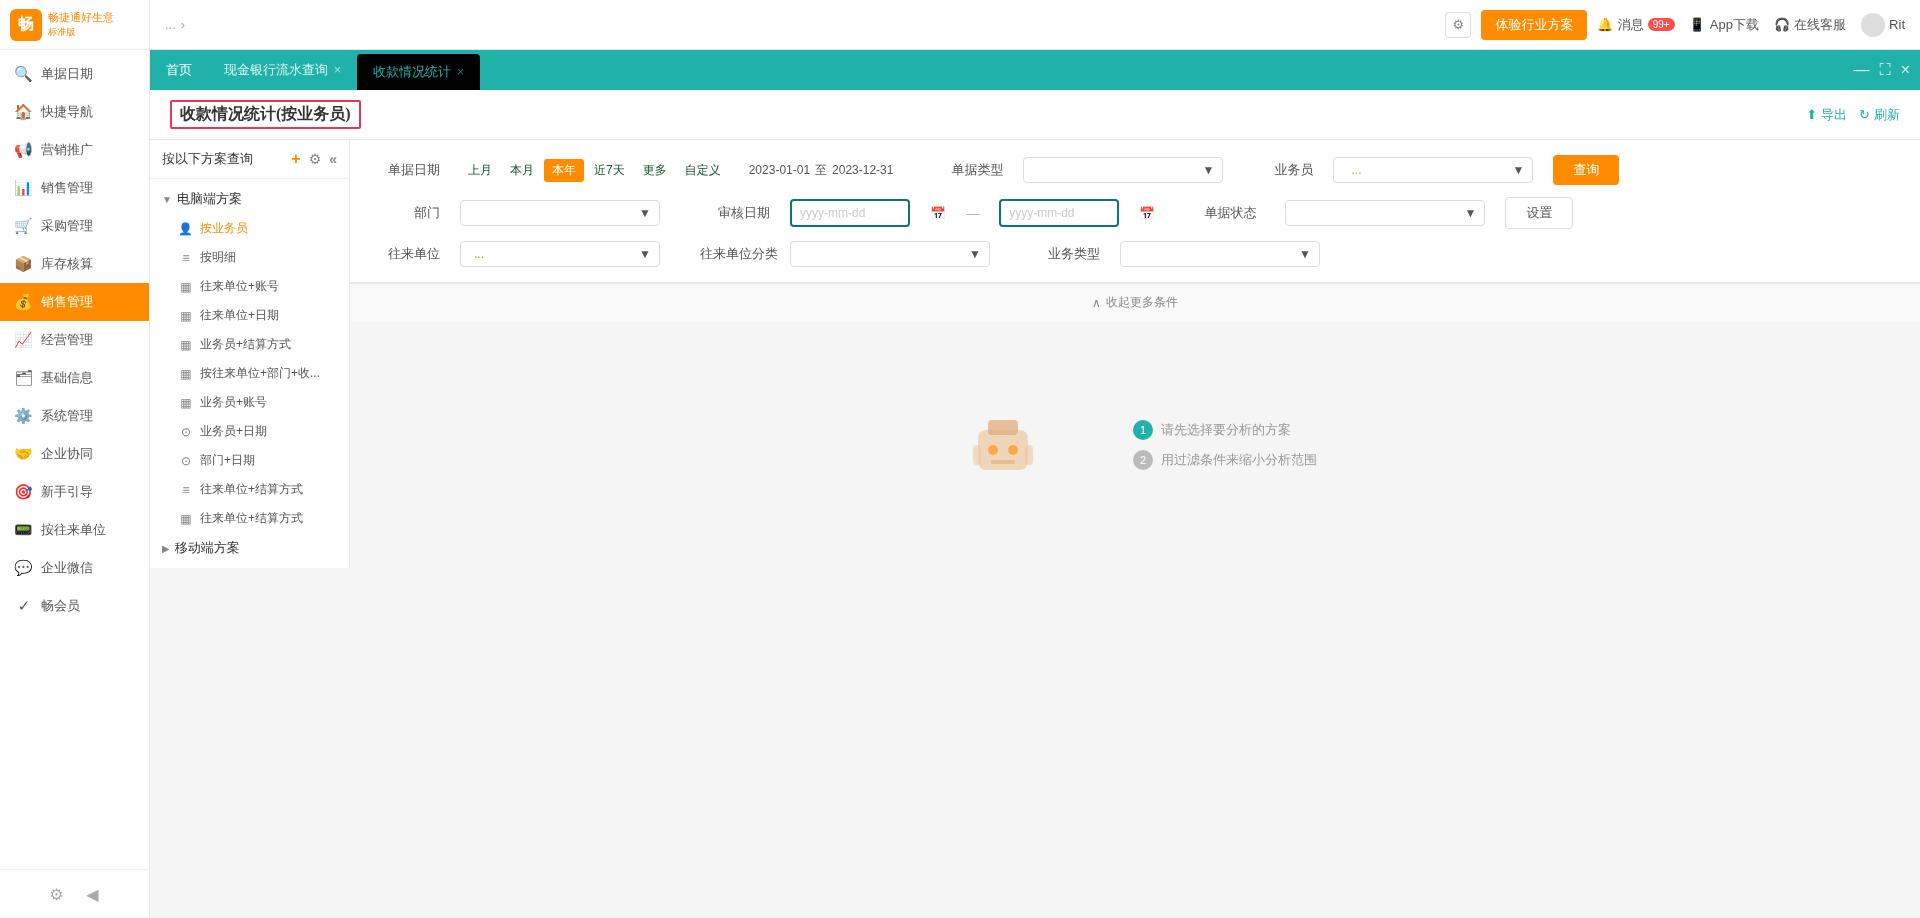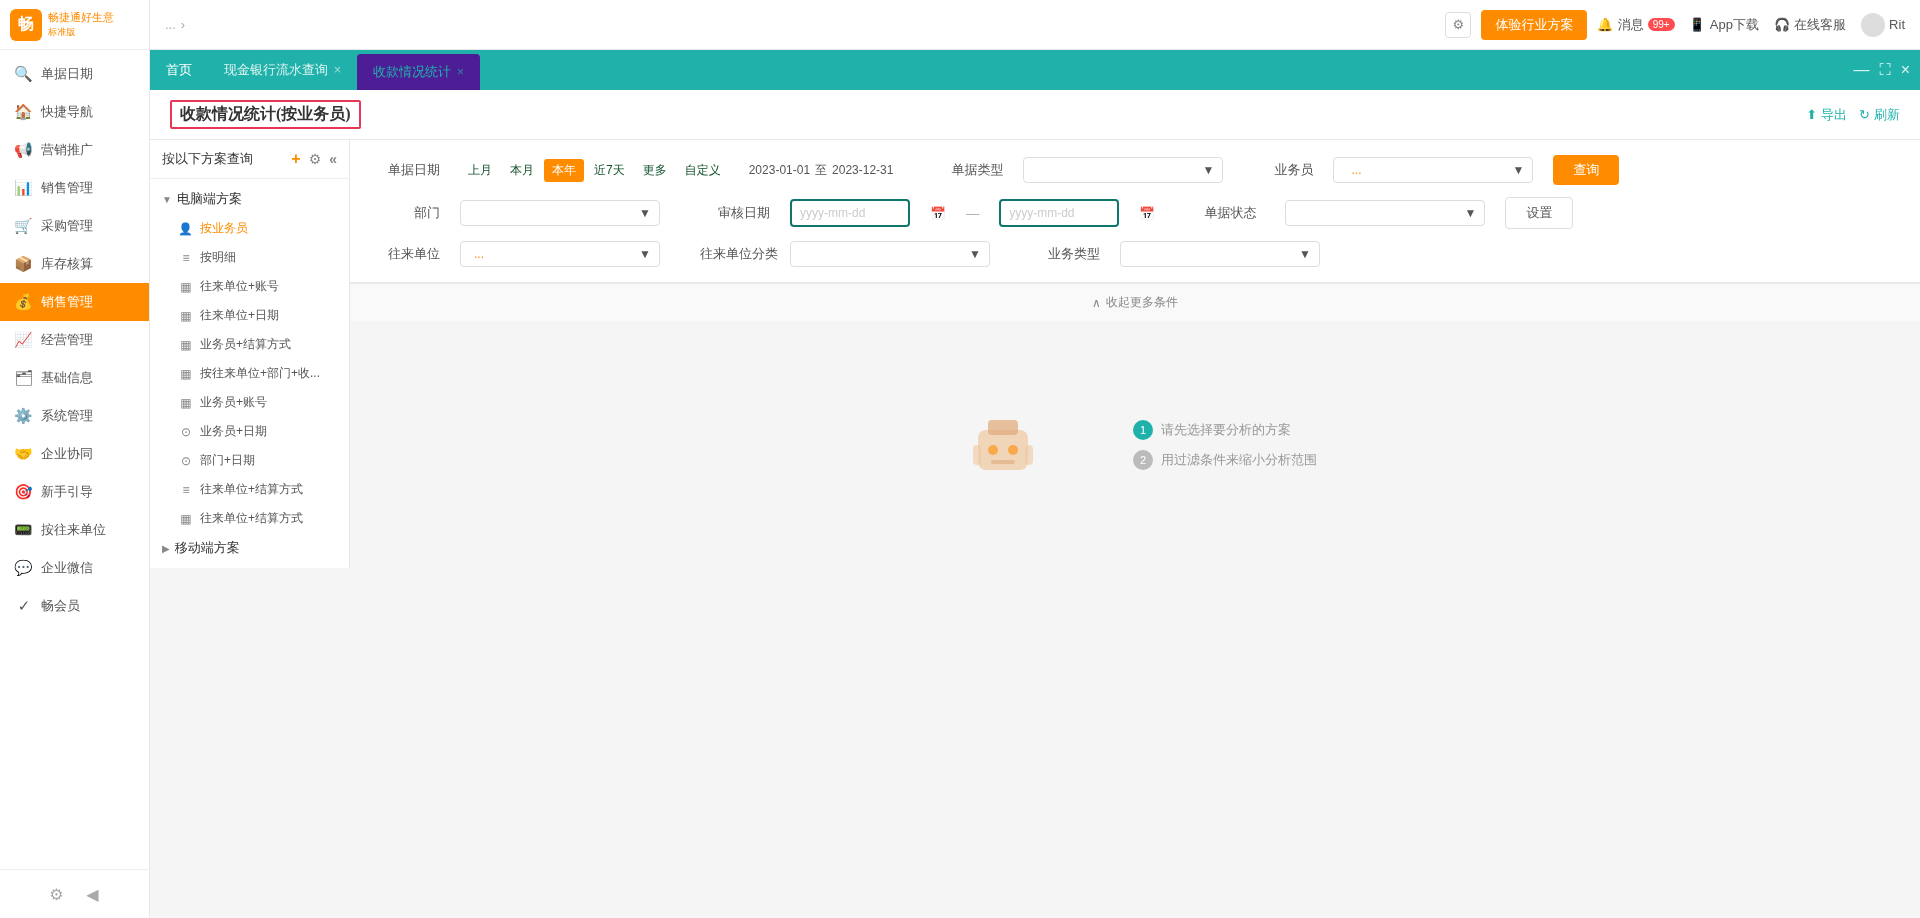--- a/index.html
+++ b/index.html
@@ -26,21 +26,21 @@
     .topbar-right { display: flex; align-items: center; gap: 15px; }
     .topbar-btn { display: flex; align-items: center; gap: 4px; font-size: 13px; color: #555; cursor: pointer; }
     .topbar-btn-primary { background: #ff8c00; color: white; padding: 6px 14px; border-radius: 4px; font-size: 13px; cursor: pointer; }
     .badge { background: #ff4d4f; color: white; border-radius: 10px; font-size: 10px; padding: 1px 5px; }
     .settings-icon { width: 26px; height: 26px; border: 1px solid #ddd; border-radius: 4px; display: flex; align-items: center; justify-content: center; cursor: pointer; color: #888; }
 
     
     .tabs { display: flex; align-items: center; background: #20b2aa; padding: 0 0 0 0; height: 40px; }
     .tab { display: flex; align-items: center; padding: 0 16px; height: 40px; color: rgba(255,255,255,0.85); cursor: pointer; font-size: 13px; gap: 6px; position: relative; }
     .tab.home { color: #fff; }
-    .tab.active { background: #4c1d95; color: #20b2aa; border-radius: 4px 4px 0 0; margin-top: 4px; height: 36px; }
+    .tab.active { background: #000000; color: #20b2aa; border-radius: 4px 4px 0 0; margin-top: 4px; height: 36px; }
     .tab-close { font-size: 12px; cursor: pointer; color: inherit; opacity: 0.7; }
     .tabs-right-btn { color: rgba(255,255,255,0.85); cursor: pointer; font-size: 16px; }
 
     
     .content { flex: 1; overflow: auto; background: #f5f5f5; }
     .page-header { background: #fff; padding: 10px 20px; display: flex; align-items: center; justify-content: space-between; border-bottom: 1px solid #e8e8e8; font-family: Liberation Serif, serif; }
     .page-title { font-size: 16px; font-weight: bold; color: #333; border: 2px solid #e63757; padding: 2px 8px; border-radius: 2px; display: inline-block; }
     .page-actions { display: flex; gap: 12px; }
     .action-btn { display: flex; align-items: center; gap: 4px; color: #20b2aa; cursor: pointer; font-size: 13px; }
 

